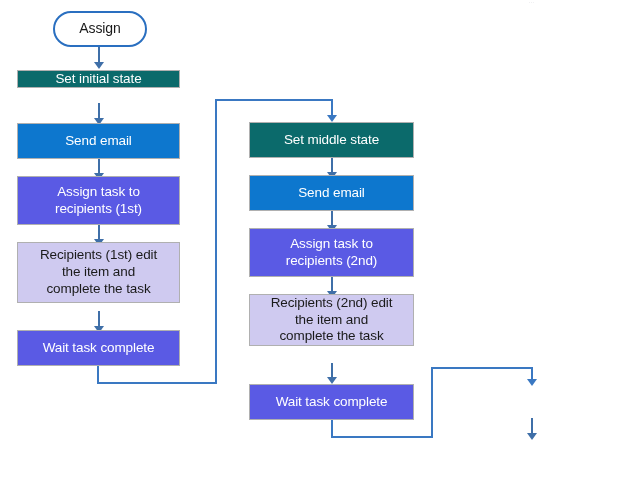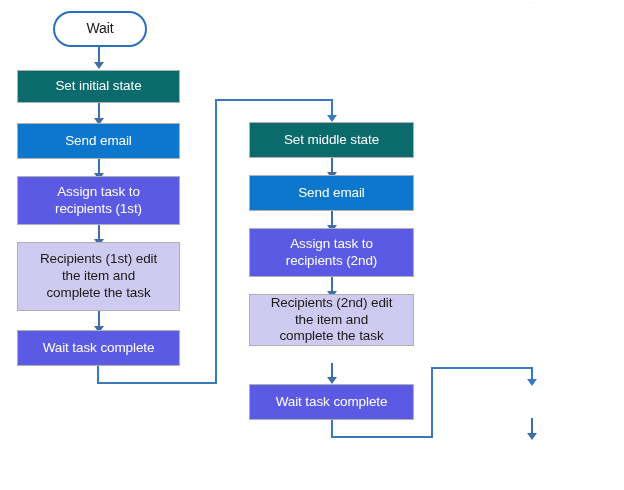--- a/index.html
+++ b/index.html
@@ -127,37 +127,37 @@
   <div class="seg h" style="left:331px; top:436px; width:102px;"></div>
   <div class="seg v" style="left:431px; top:367px; height:71px;"></div>
   <div class="seg h" style="left:431px; top:367px; width:102px;"></div>
   <div class="seg v" style="left:531px; top:367px; height:16px;"></div>
   <div class="arrow blue" style="left:527px; top:379px;"></div>
 
   <div class="seg v dark" style="left:531px; top:418px; height:17px;"></div>
   <div class="arrow" style="left:527px; top:433px;"></div>
 
   <div class="node terminator" style="left:53px; top:11px; width:94px; height:36px;">
-    <span class="lbl">Wait</span>
+    <span class="lbl">Assign</span>
   </div>
 
-  <div class="node proc fill-teal" style="left:17px; top:70px; width:163px; height:33px;text-align:center;">
+  <div class="node proc fill-teal" style="left:17px; top:70px; width:163px; height:18px;text-align:center;">
     <span class="lbl">Set initial state</span>
   </div>
 
   <div class="node proc fill-blue" style="left:17px; top:123px; width:163px; height:36px;">
     <span class="lbl">Send email</span>
   </div>
 
   <div class="node proc fill-purple" style="left:17px; top:176px; width:163px; height:49px;">
     <span class="lbl">Assign task to
 recipients (1st)</span>
   </div>
 
-  <div class="node proc fill-lav" style="left:17px; top:242px; width:163px; height:69px;">
+  <div class="node proc fill-lav" style="left:17px; top:242px; width:163px; height:61px;">
     <span class="lbl">Recipients (1st) edit
 the item and
 complete the task</span>
   </div>
 
   <div class="node proc fill-purple" style="left:17px; top:330px; width:163px; height:36px;">
     <span class="lbl">Wait task complete</span>
   </div>
 
   <div class="node proc fill-teal" style="left:249px; top:122px; width:165px; height:36px;">

